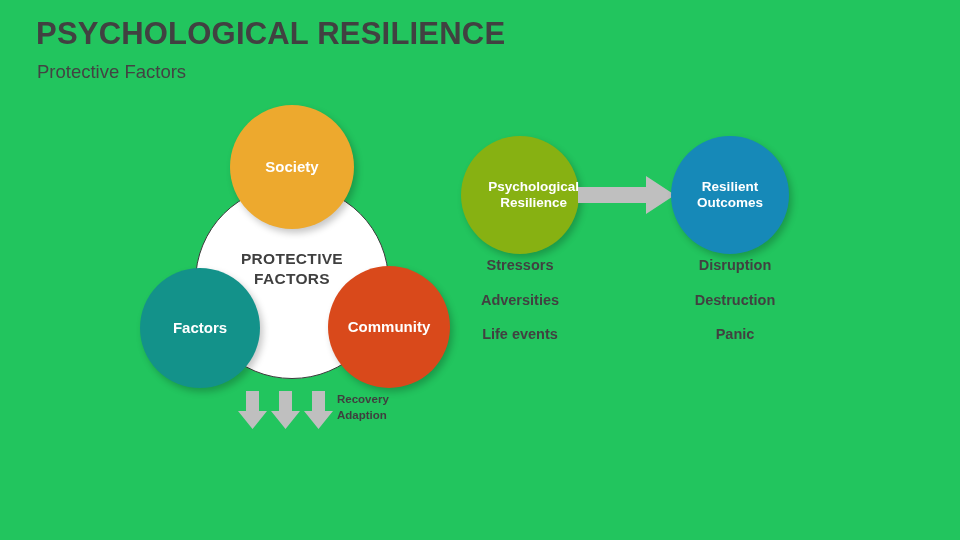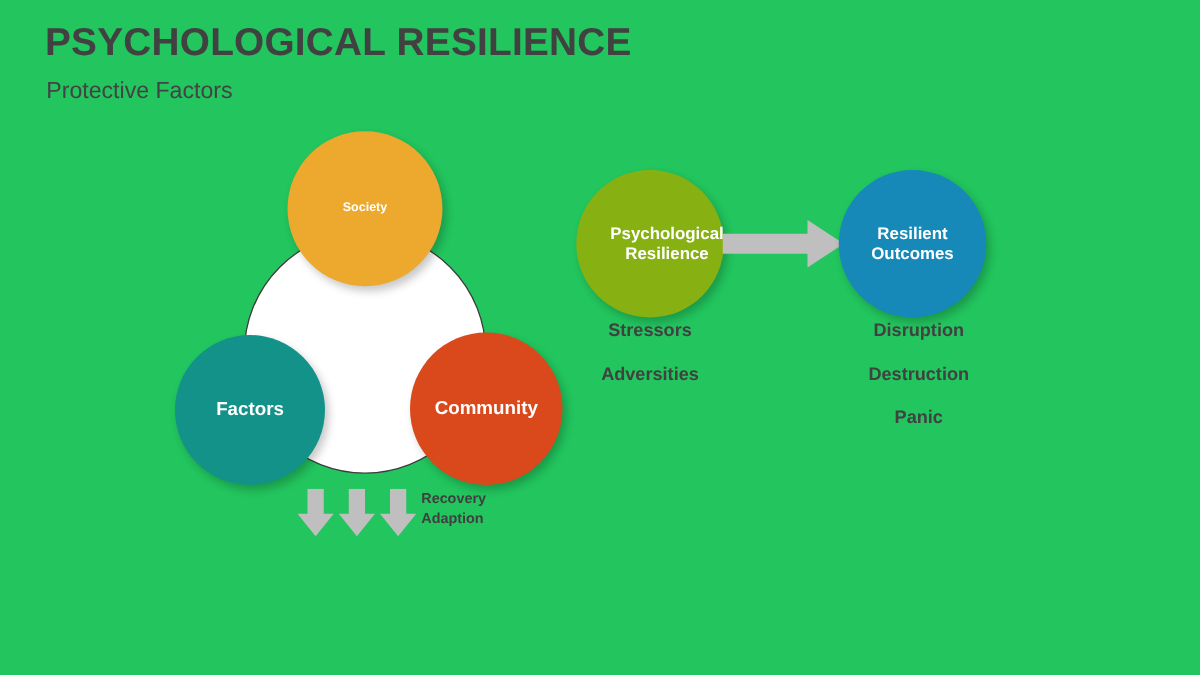--- a/index.html
+++ b/index.html
@@ -78,21 +78,21 @@
     font-weight: bold;
     color: #3f3f3f;
     line-height: 1.28;
     letter-spacing: 0.3px;
   }
   .c-society {
     left: 230px;
     top: 105px;
     width: 124px;
     height: 124px;
-    font-size: 10px;
+    font-size: 15px;
   }
   .c-family {
     left: 140px;
     top: 268px;
     width: 120px;
     height: 120px;
     font-size: 15px;
   }
   .c-community {
     left: 328px;
@@ -169,20 +169,24 @@
 </head>
 <body style="background: rgb(241, 241, 241);">
 
 <div class="slide">
 
   <div class="title">PSYCHOLOGICAL RESILIENCE</div>
   <div class="subtitle">Protective Factors</div>
 
   <div class="venn-center"></div>
 
+  <div class="venn-center-label">
+    <div>PROTECTIVE</div>
+    <div>FACTORS</div>
+  </div>
 
   <div class="circle c-society" id="node-society" style="background: rgb(237, 169, 46);">
     <span>Society</span>
   </div>
 
   <div class="circle c-family" id="node-family" style="background: rgb(19, 146, 138);">
     <span>Factors</span>
   </div>
 
   <div class="circle c-community" id="node-community" style="background: rgb(217, 73, 27);">
@@ -228,20 +232,21 @@
   <div class="circle c-outcome" id="node-outcome" style="background: rgb(22, 137, 184);">
     <span>
       <span>Resilient</span><br>
       <span>Outcomes</span>
     </span>
   </div>
 
   <div class="list list-left">
     <div class="list-item">Stressors</div>
     <div class="list-item">Adversities</div>
+    <div class="list-item">Life events</div>
   </div>
 
   <div class="list list-right">
     <div class="list-item">Disruption</div>
     <div class="list-item">Destruction</div>
     <div class="list-item">Panic</div>
   </div>
 
 </div>
 

